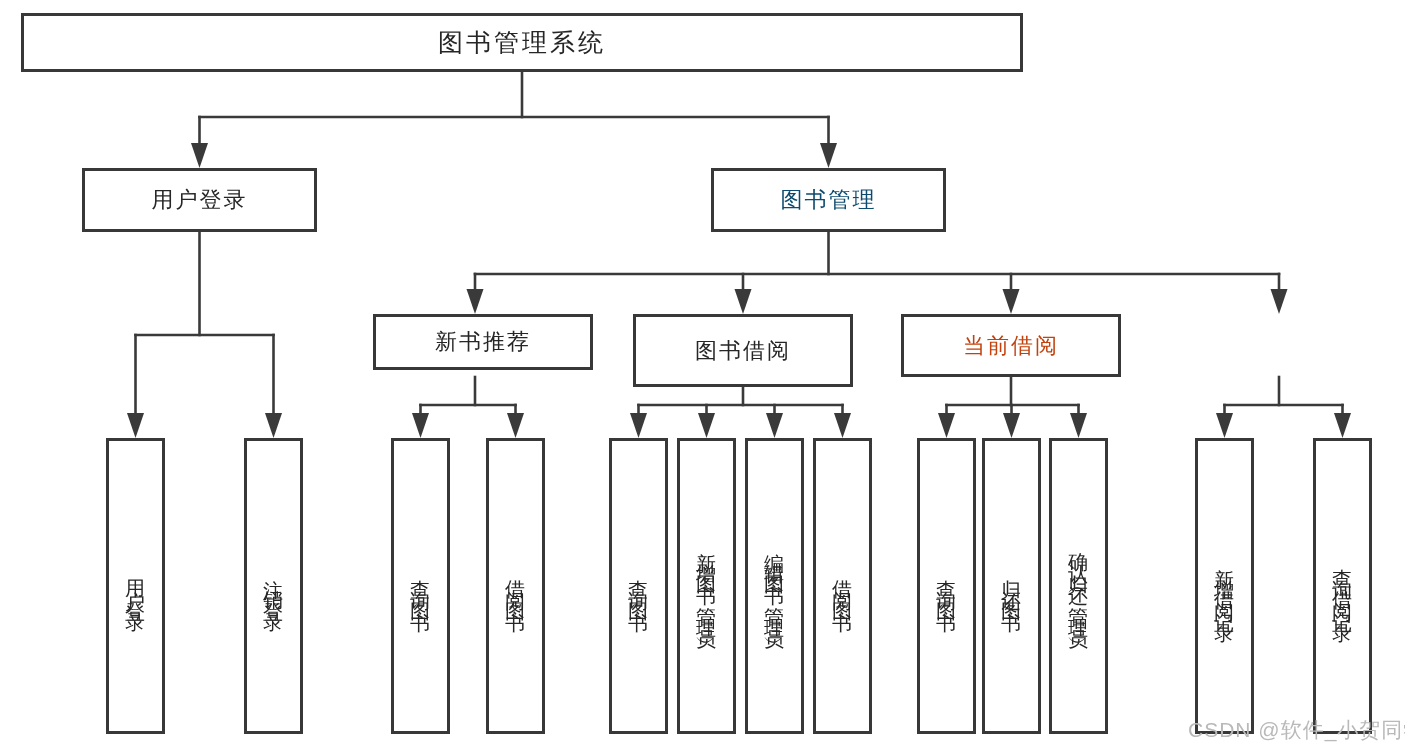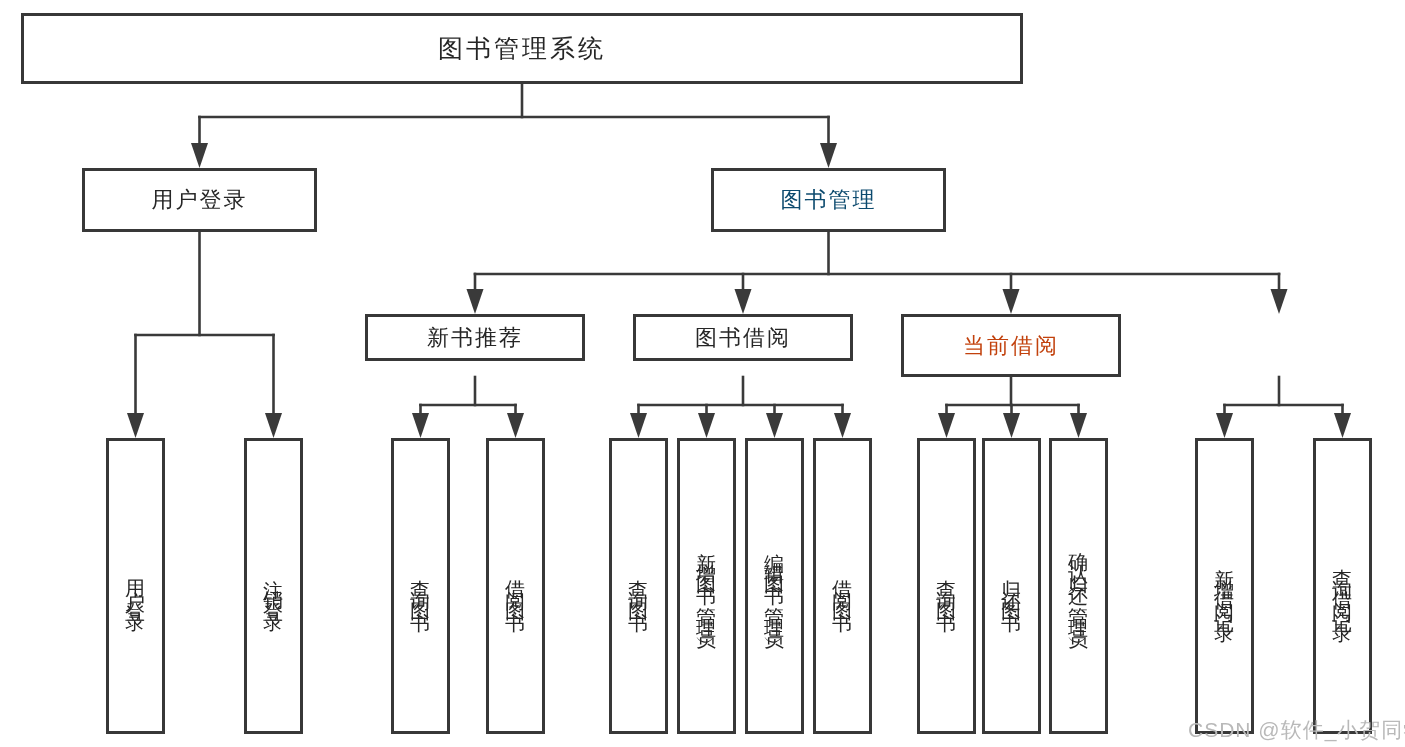--- a/index.html
+++ b/index.html
@@ -104,33 +104,33 @@
       <polygon points="1078.5,438 1070,413 1087,413" fill="#3a3a3a"></polygon>
       <line x1="1279" y1="377" x2="1279" y2="405" stroke="#3a3a3a" stroke-width="2.6" stroke-linecap="square"></line>
       <line x1="1224.5" y1="405" x2="1342.5" y2="405" stroke="#3a3a3a" stroke-width="2.6" stroke-linecap="square"></line>
       <line x1="1224.5" y1="405" x2="1224.5" y2="419" stroke="#3a3a3a" stroke-width="2.6" stroke-linecap="square"></line>
       <polygon points="1224.5,438 1216,413 1233,413" fill="#3a3a3a"></polygon>
       <line x1="1342.5" y1="405" x2="1342.5" y2="419" stroke="#3a3a3a" stroke-width="2.6" stroke-linecap="square"></line>
       <polygon points="1342.5,438 1334,413 1351,413" fill="#3a3a3a"></polygon>
     </svg>
 
   <div id="watermark" style="left: 1188px; top: 716px; color: rgb(185, 185, 185);">CSDN @软件_小贺同学</div>
-<div class="node horizontal root" style="left: 21px; top: 13px; width: 1002px; height: 71px; border-color: rgb(56, 56, 56); color: rgb(38, 38, 38);">
+<div class="node horizontal root" style="left: 21px; top: 13px; width: 1002px; height: 59px; border-color: rgb(56, 56, 56); color: rgb(38, 38, 38);">
       <span>图书管理系统</span>
     </div>
     <div class="node horizontal" style="left: 82px; top: 168px; width: 235px; height: 64px; border-color: rgb(56, 56, 56); color: rgb(38, 38, 38);">
       <span>用户登录</span>
     </div>
     <div class="node horizontal" style="left: 711px; top: 168px; width: 235px; height: 64px; border-color: rgb(56, 56, 56); color: #0c4a6e;">
       <span>图书管理</span>
     </div>
-    <div class="node horizontal" style="left: 365px; top: 314px; width: 220px; height: 47px; border-color: rgb(56, 56, 56); color: rgb(38, 38, 38);">
+    <div class="node horizontal" style="left: 373px; top: 314px; width: 220px; height: 56px; border-color: rgb(56, 56, 56); color: rgb(38, 38, 38);">
       <span>新书推荐</span>
     </div>
-    <div class="node horizontal" style="left: 633px; top: 314px; width: 220px; height: 47px; border-color: rgb(56, 56, 56); color: rgb(38, 38, 38);">
+    <div class="node horizontal" style="left: 633px; top: 314px; width: 220px; height: 73px; border-color: rgb(56, 56, 56); color: rgb(38, 38, 38);">
       <span>图书借阅</span>
     </div>
     <div class="node horizontal" style="left: 901px; top: 314px; width: 220px; height: 63px; border-color: rgb(56, 56, 56); color: #c2410c;">
       <span>当前借阅</span>
     </div>
     <div class="node vertical" style="left: 106px; top: 438px; width: 59px; height: 296px; border-color: rgb(56, 56, 56); color: rgb(38, 38, 38);">
       <span>用户登录</span>
     </div>
     <div class="node vertical" style="left: 244px; top: 438px; width: 59px; height: 296px; border-color: rgb(56, 56, 56); color: rgb(38, 38, 38);">
       <span>注销登录</span>

